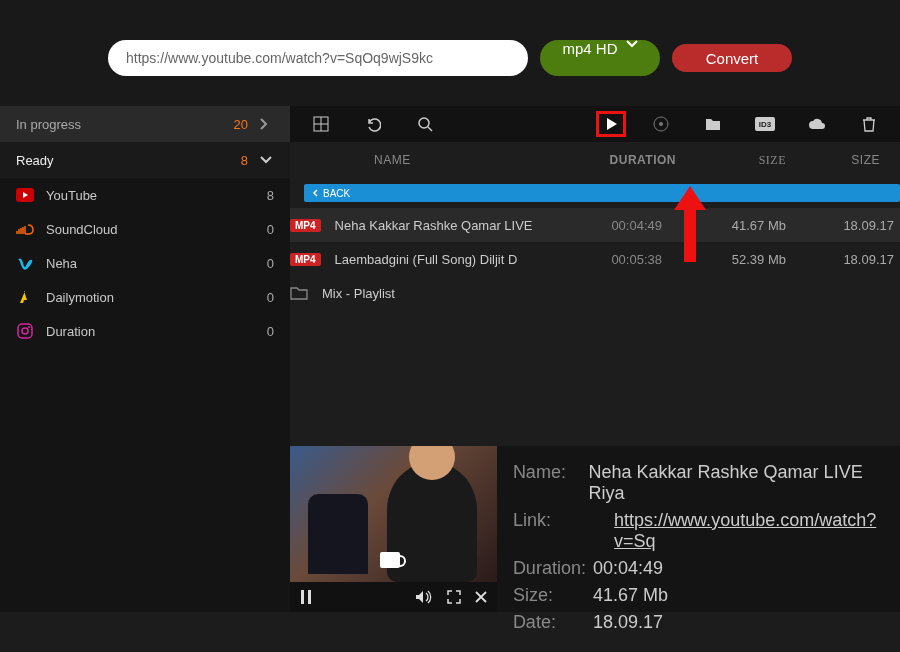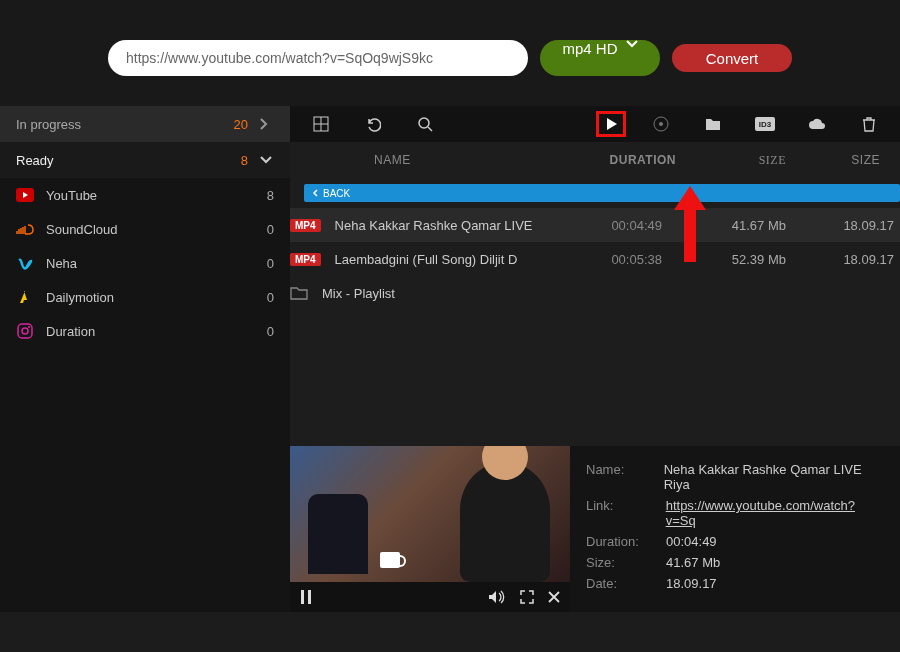--- a/index.html
+++ b/index.html
@@ -203,26 +203,26 @@
   display: flex; align-items: center;
   padding: 0 10px; gap: 14px;
   background: #111;
 }
 .video-ctrl .spc { flex: 1; }
 .video-ctrl .vc { color: #ddd; cursor: pointer; display:flex; align-items:center; }
 .preview-meta {
   flex: 1;
   padding: 16px 16px;
   color: #bbb;
-  font-size: 13px;
+  font-size: 18px;
 }
 .meta-row { display: flex; margin-bottom: 6px; gap: 10px; }
 .meta-row .k { width: 70px; color: #888; }
 .meta-row .v { color: #ccc; }
-.meta-row .v.link { text-decoration: underline; }
+.meta-row .v.link { text-decoration: underline; margin-left: 29px; }
 .arrow-annot {
   position: absolute;
   left: 670px; top: 182px;
   pointer-events: none;
 }
 svg { display: block; }
 </style>
 </head>
 <body>
 

